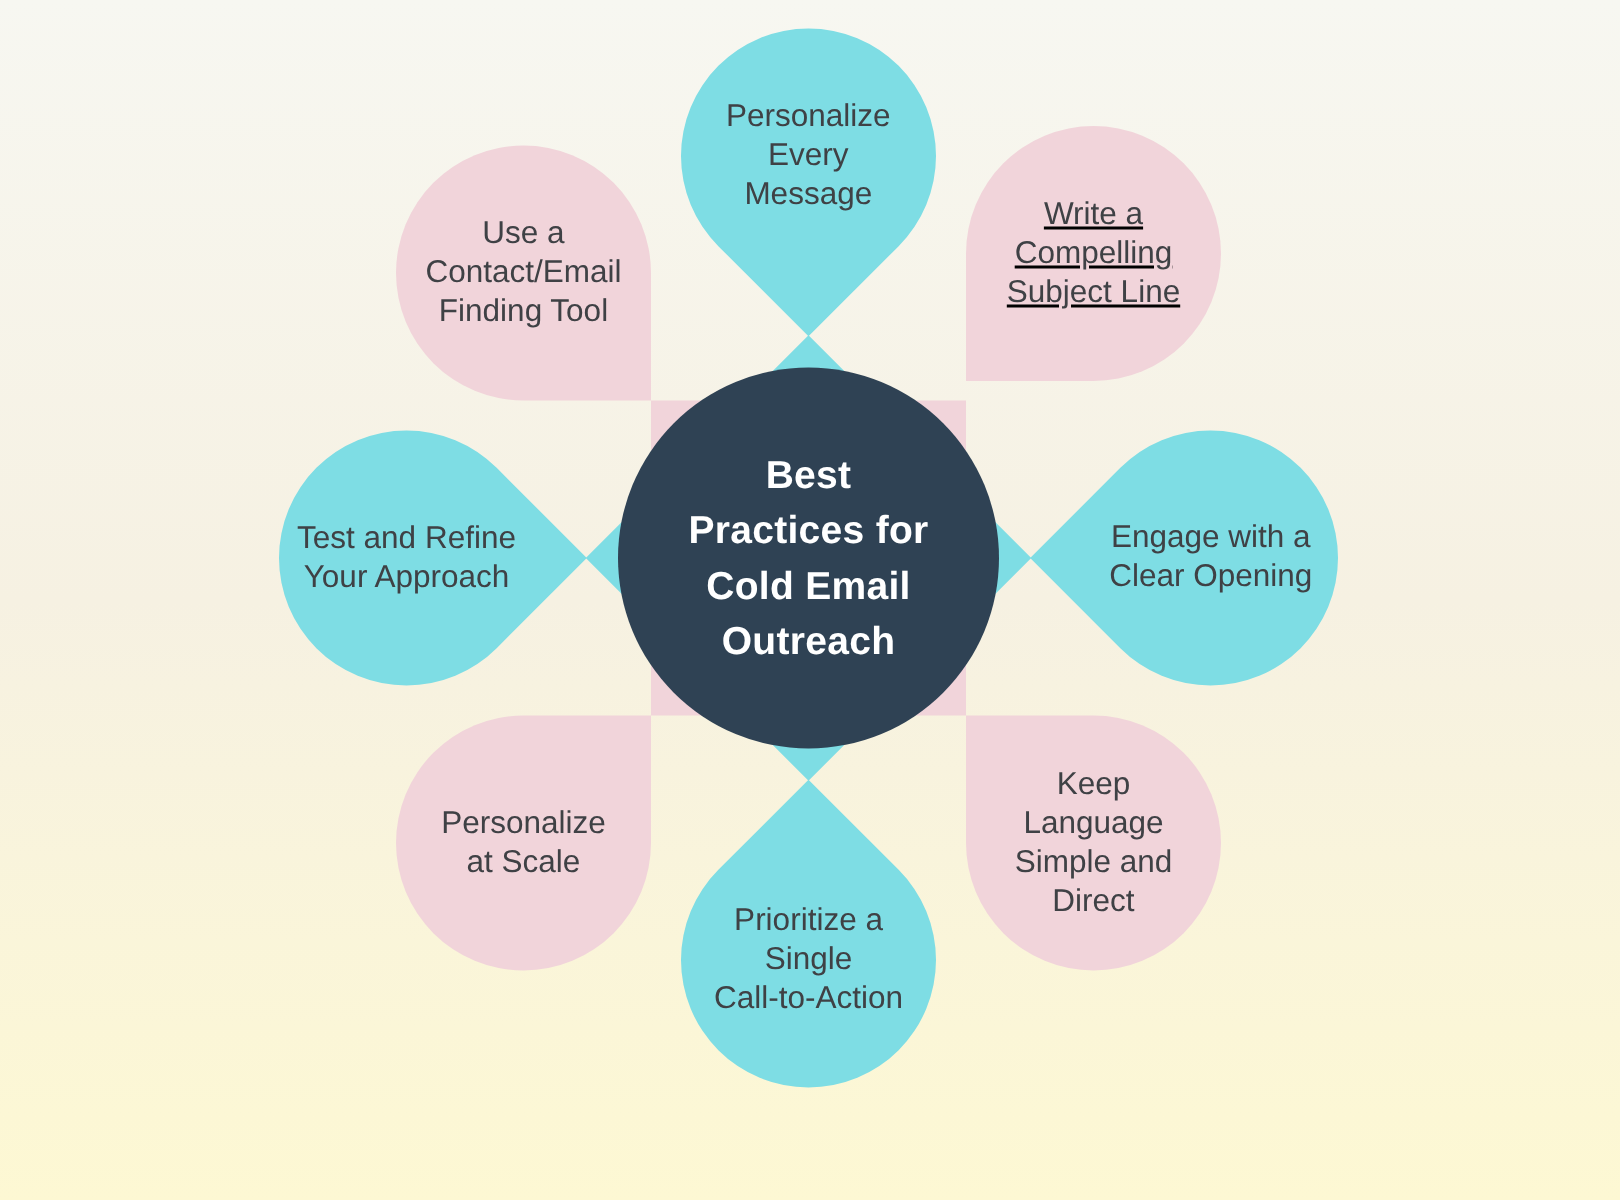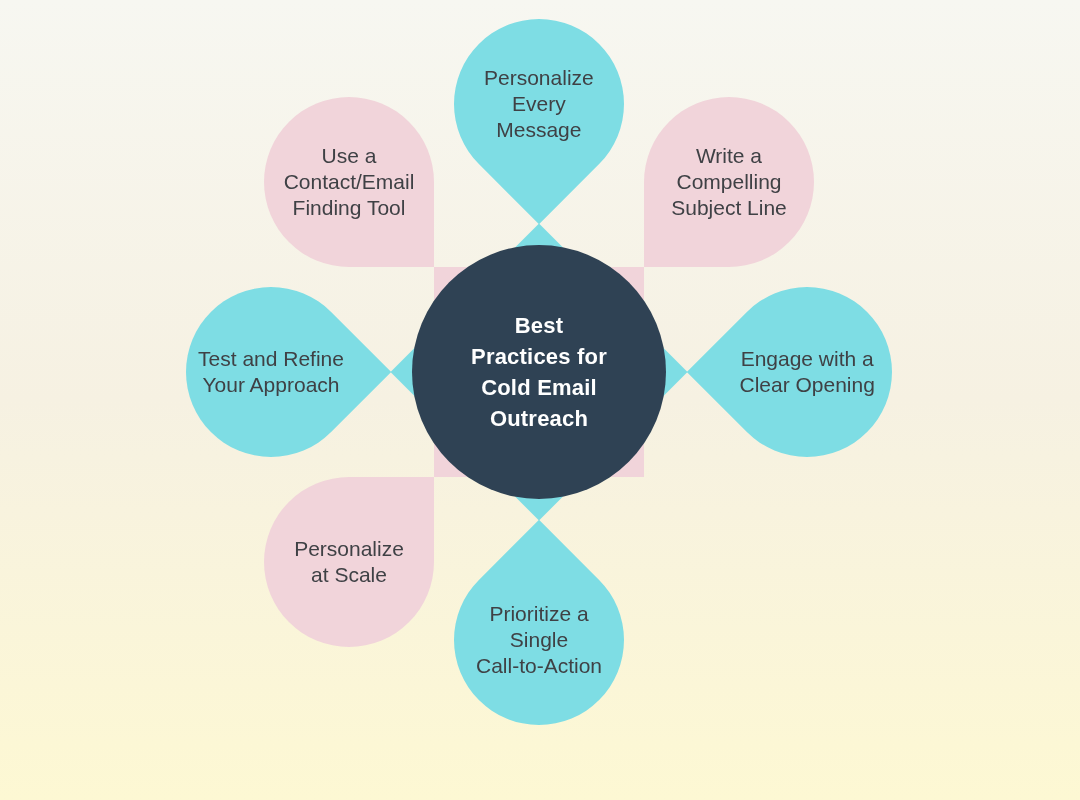--- a/index.html
+++ b/index.html
@@ -29,21 +29,21 @@
     left: 412px; top: 245px;
     width: 254px; height: 254px;
     border-radius: 50%;
     background: var(--navy);
     display: flex; align-items: center; justify-content: center;
     text-align: center;
   }
   .center-title {
     color: var(--center_text);
     font-weight: bold;
-    font-size: 22px;
+    font-size: 26px;
     line-height: 1.42;
     letter-spacing: 0.2px;
     white-space: pre-line;
   }
 
   
   .petal {
     position: absolute;
     width: 170px; height: 170px;
     display: flex; align-items: center; justify-content: center;
@@ -53,21 +53,21 @@
     font-size: 21px;
     line-height: 1.24;
     color: var(--label_text);
     white-space: pre-line;
   }
   .pink-petal { background: var(--pink); }
   .teal-petal { background: var(--teal); }
 
   
   .p-tl { left: 264px; top: 97px;  border-radius: 50% 50% 0 50%; align-items: center; }
-  .p-tr { left: 644px; top: 97px;  border-radius: 50% 50% 50% 0; }
+  .p-tr { left: 644px; top: 84px;  border-radius: 50% 50% 50% 0; text-decoration: underline; }
   .p-bl { left: 264px; top: 477px; border-radius: 50% 0 50% 50%; }
   .p-br { left: 644px; top: 477px; border-radius: 0 50% 50% 50%; }
 
   
   .p-top    { left: 454px; top: 19px;  border-radius: 50% 50% 0 50%; transform: rotate(45deg); }
   .p-top    .petal-label { transform: rotate(-45deg); }
   .p-right  { left: 722px; top: 287px; border-radius: 50% 50% 0 50%; transform: rotate(135deg); }
   .p-right  .petal-label { transform: rotate(-135deg); }
   .p-bottom { left: 454px; top: 555px; border-radius: 50% 50% 0 50%; transform: rotate(225deg); }
   .p-bottom .petal-label { transform: rotate(-225deg); }
@@ -92,20 +92,26 @@
     <span class="petal-label">Write a
 Compelling
 Subject Line</span>
   </div>
 
   <div class="petal teal-petal p-right">
     <span class="petal-label">Engage with a
 Clear Opening</span>
   </div>
 
+  <div class="petal pink-petal p-br">
+    <span class="petal-label">Keep
+Language
+Simple and
+Direct</span>
+  </div>
 
   <div class="petal teal-petal p-bottom">
     <span class="petal-label">Prioritize a
 Single
 Call-to-Action</span>
   </div>
 
   <div class="petal pink-petal p-bl">
     <span class="petal-label">Personalize
 at Scale</span>

